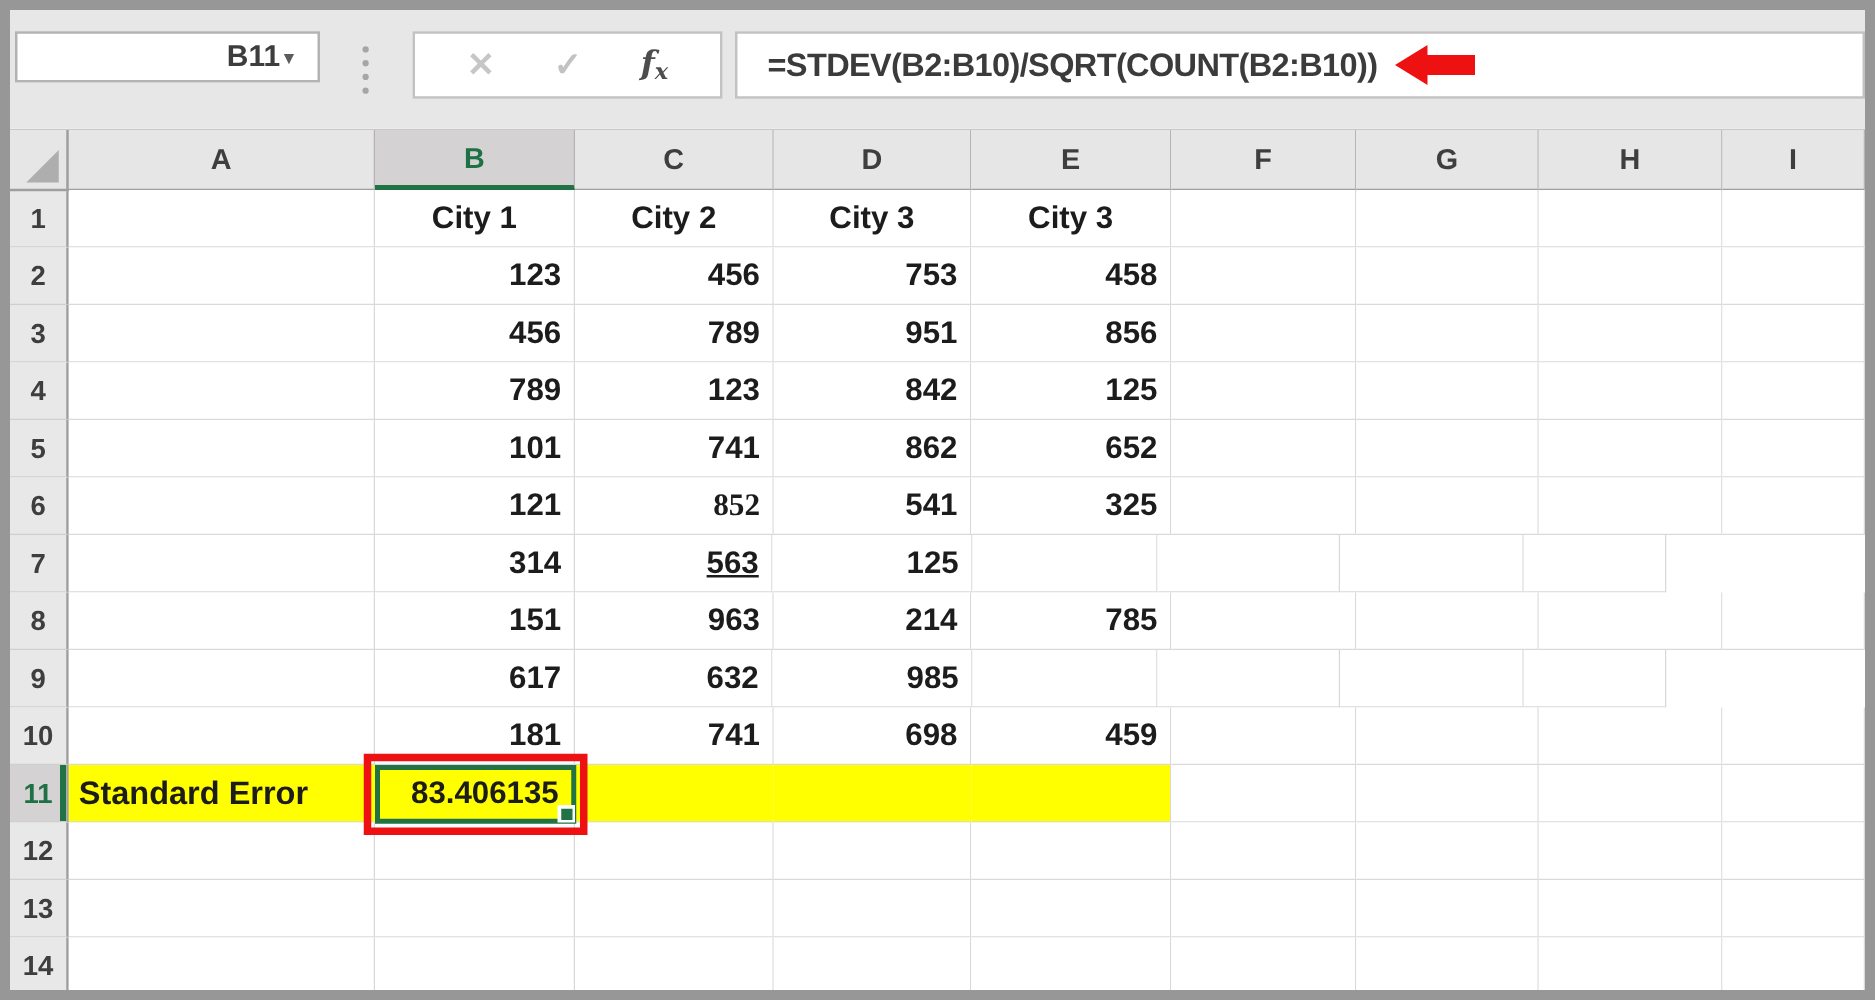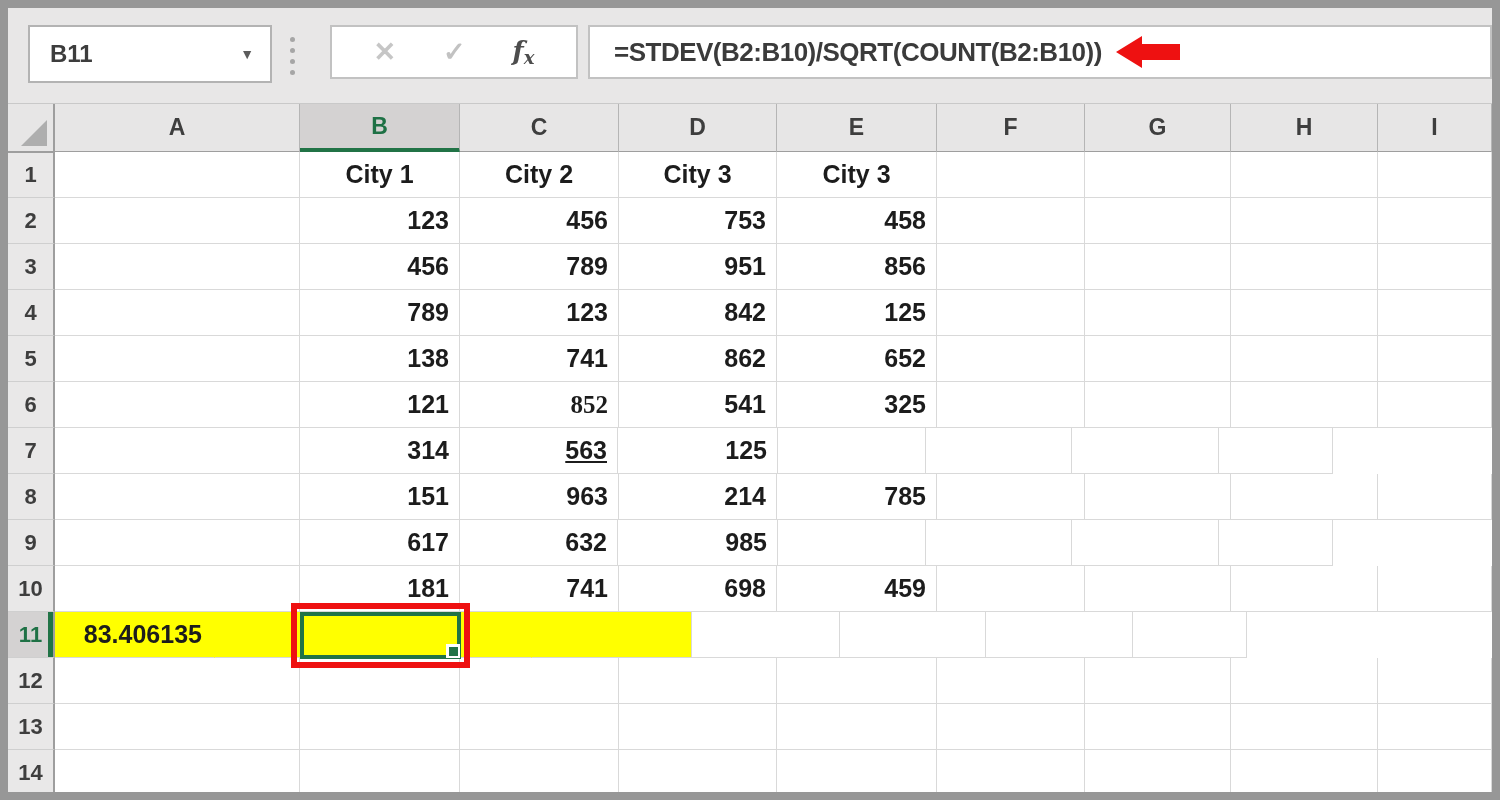--- a/index.html
+++ b/index.html
@@ -9,23 +9,23 @@
   .frame {
     width:1500px; height:800px;
     border:8px solid #979797;
     background:#e8e7e7;
     position:relative; overflow:hidden;
   }
 
   
   .topbar { position:absolute; left:0; top:0; width:1484px; height:95px; background:#e8e7e7; }
   .namebox {
-    position:absolute; left:20px; top:17px; width:244px; height:58px;
+    position:absolute; left:4px; top:17px; width:244px; height:41px;
     background:#fff; border:2px solid #b3b3b3;
-    display:flex; align-items:center; justify-content:space-between;
+    display:flex; align-items:center; justify-content:flex-end;
     padding:0 16px 0 20px;
   }
   .namebox .val { font-size:24px; font-weight:600; color:#3d3d3d; }
   .namebox .dd { font-size:14px; color:#5c5c5c; }
   .dots { position:absolute; left:282px; top:29px; display:flex; flex-direction:column; gap:6px; }
   .dots i { width:5px; height:5px; border-radius:50%; background:#a6a6a6; }
   .fbuttons {
     position:absolute; left:322px; top:17px; width:248px; height:54px;
     background:#fff; border:2px solid #c2c2c2;
     display:flex; align-items:center; justify-content:space-around; padding:0 18px;
@@ -193,21 +193,21 @@
           <div class="cell num" style="width: 158px;">842</div>
           <div class="cell num" style="width: 160px;">125</div>
           <div class="cell" style="width: 148px;"></div>
           <div class="cell" style="width: 146px;"></div>
           <div class="cell" style="width: 147px;"></div>
           <div class="cell" style="width: 114px;"></div>
         </div>
         <div class="row">
           <div class="rowh">5</div>
           <div class="cell" style="width: 245px;"></div>
-          <div class="cell num" style="width: 160px;">138</div>
+          <div class="cell num" style="width: 160px;">101</div>
           <div class="cell num" style="width: 159px;">741</div>
           <div class="cell num" style="width: 158px;">862</div>
           <div class="cell num" style="width: 160px; text-align: center;">652</div>
           <div class="cell" style="width: 148px;"></div>
           <div class="cell" style="width: 146px;"></div>
           <div class="cell" style="width: 147px;"></div>
           <div class="cell" style="width: 114px;"></div>
         </div>
         <div class="row">
           <div class="rowh">6</div>
@@ -262,20 +262,21 @@
           <div class="cell num" style="width: 159px;">741</div>
           <div class="cell num" style="width: 158px;">698</div>
           <div class="cell num" style="width: 160px;">459</div>
           <div class="cell" style="width: 148px;"></div>
           <div class="cell" style="width: 146px;"></div>
           <div class="cell" style="width: 147px;"></div>
           <div class="cell" style="width: 114px;"></div>
         </div>
         <div class="row">
           <div class="rowh sel">11</div>
+          <div class="cell yellow label" style="width: 245px;">Standard Error</div>
           <div class="cell yellow num" style="width: 160px; padding-right: 12px;">83.406135</div>
           <div class="cell yellow" style="width: 159px;"></div>
           <div class="cell yellow" style="width: 158px;"></div>
           <div class="cell yellow endcap" style="width: 160px;"></div>
           <div class="cell" style="width: 148px;"></div>
           <div class="cell" style="width: 146px;"></div>
           <div class="cell" style="width: 147px;"></div>
           <div class="cell" style="width: 114px;"></div>
         </div>
         <div class="row">

